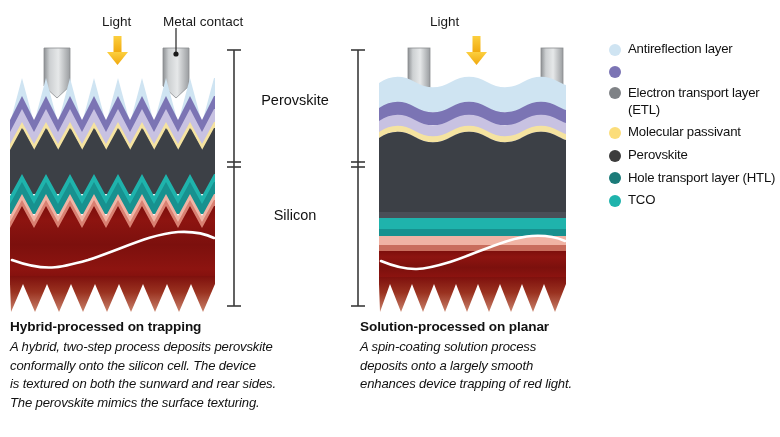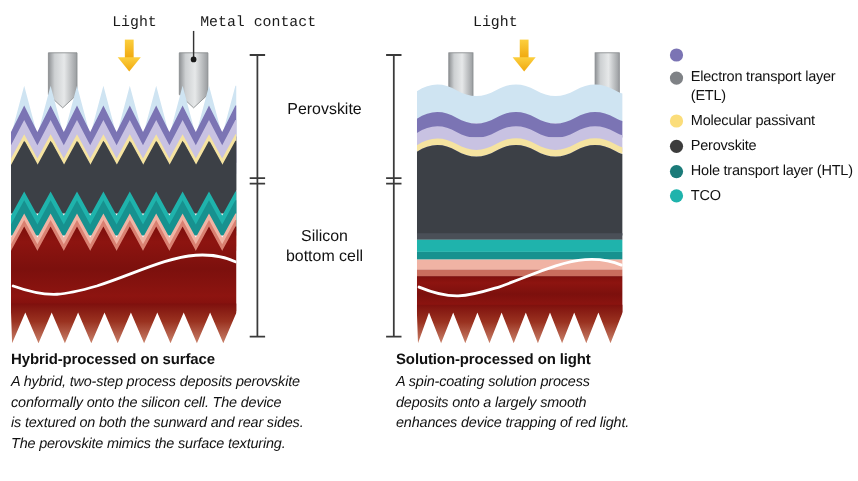--- a/index.html
+++ b/index.html
@@ -17,21 +17,20 @@
   
   .abs { position: absolute; }
 
   
   .anno-label {
     position: absolute;
     font-size: 13.5px;
     color: #1a1a1a;
     white-space: nowrap;
     line-height: 1;
-    font-family: Liberation Mono, monospace;
   }
 
   
   .panel { position: absolute; }
 
   .cell-svg { display: block; }
 
   
   .bracket-label {
     position: absolute;
@@ -87,21 +86,21 @@
     color: #111;
     letter-spacing: -0.2px;
   }
 </style>
 </head>
 <body>
 
 <div class="stage">
 
   <div class="anno-label" style="left:102px; top:15px;">Light</div>
-  <div class="anno-label" style="left:163px; top:15px;margin-left:19px;">Metal contact</div>
+  <div class="anno-label" style="left:163px; top:15px;">Metal contact</div>
   <div class="anno-label" style="left:430px; top:15px;">Light</div>
 
   <div class="panel" style="left:0px; top:28px;">
   <svg class="cell-svg" width="250" height="290" viewBox="0 0 250 290" xmlns="http://www.w3.org/2000/svg">
     <defs>
 
       <linearGradient id="metalGradL" x1="0" y1="0" x2="1" y2="0">
         <stop offset="0%" stop-color="#8e9194"></stop>
         <stop offset="22%" stop-color="#cdd0d2"></stop>
         <stop offset="55%" stop-color="#e6e8e9"></stop>
@@ -208,21 +207,20 @@
     <line x1="1" y1="261" x2="15" y2="261" stroke="#3a3a3a" stroke-width="1.6"></line>
     <line x1="1" y1="117" x2="15" y2="117" stroke="#3a3a3a" stroke-width="1.6"></line>
     <line x1="1" y1="122" x2="15" y2="122" stroke="#3a3a3a" stroke-width="1.6"></line>
   </svg>
 
   <div class="bracket-label" style="left:247px; top:92px; width:96px;">
     <div>Perovskite</div>
   </div>
   <div class="bracket-label" style="left:247px; top:207px; width:96px;">
     <div>Silicon</div>
-    <div>bottom cell</div>
   </div>
 
   <svg class="abs" style="left:350px; top:45px;" width="16" height="266" viewBox="0 0 16 266" xmlns="http://www.w3.org/2000/svg">
     <line x1="8" y1="5" x2="8" y2="261" stroke="#3a3a3a" stroke-width="1.6"></line>
     <line x1="1" y1="5" x2="15" y2="5" stroke="#3a3a3a" stroke-width="1.6"></line>
     <line x1="1" y1="261" x2="15" y2="261" stroke="#3a3a3a" stroke-width="1.6"></line>
     <line x1="1" y1="117" x2="15" y2="117" stroke="#3a3a3a" stroke-width="1.6"></line>
     <line x1="1" y1="122" x2="15" y2="122" stroke="#3a3a3a" stroke-width="1.6"></line>
   </svg>
 
@@ -305,40 +303,44 @@
            L195,284 L184,256 L173,284 L162,256 L151,284 L140,256
            L129,284 L118,256 L107,284 L96,256 L85,284 L74,256
            L63,284 L52,256 L41,284 L30,256 L20,284 L19,256 Z" fill="url(#siBottomGradR)"></path>
 
       <path d="M21,233 C50,245 64,242 90,234 C118,225 146,210 172,208 C188,207 198,210 205,213" fill="none" stroke="#ffffff" stroke-width="2.6" stroke-linecap="round"></path>
     </g>
   </svg>
   </div>
 
   <div class="caption" style="left:10px; top:318px; width:330px;">
-    <p class="caption-title">Hybrid-processed on surface</p>
+    <p class="caption-title">Hybrid-processed on trapping</p>
     <p class="caption-body">
       <span>A hybrid, two-step process deposits perovskite</span>
       <span>conformally onto the silicon cell. The device</span>
       <span>is textured on both the sunward and rear sides.</span>
       <span>The perovskite mimics the surface texturing.</span>
     </p>
   </div>
 
   <div class="caption" style="left:360px; top:318px; width:250px;">
-    <p class="caption-title">Solution-processed on light</p>
+    <p class="caption-title">Solution-processed on planar</p>
     <p class="caption-body">
       <span>A spin-coating solution process</span>
       <span>deposits onto a largely smooth</span>
       <span>enhances device trapping of red light.</span>
     </p>
   </div>
 
   <div class="legend">
     <div class="legend-row">
+      <span class="legend-dot" style="background:#cfe4f2"></span>
+      <span class="legend-text">Antireflection layer</span>
+    </div>
+    <div class="legend-row">
       <span class="legend-dot" style="background:#7b74b4"></span>
     </div>
     <div class="legend-row">
       <span class="legend-dot" style="background:#7f8286"></span>
       <span class="legend-text">Electron transport layer (ETL)</span>
     </div>
     <div class="legend-row">
       <span class="legend-dot" style="background:#fbdd7a"></span>
       <span class="legend-text">Molecular passivant</span>
     </div>

